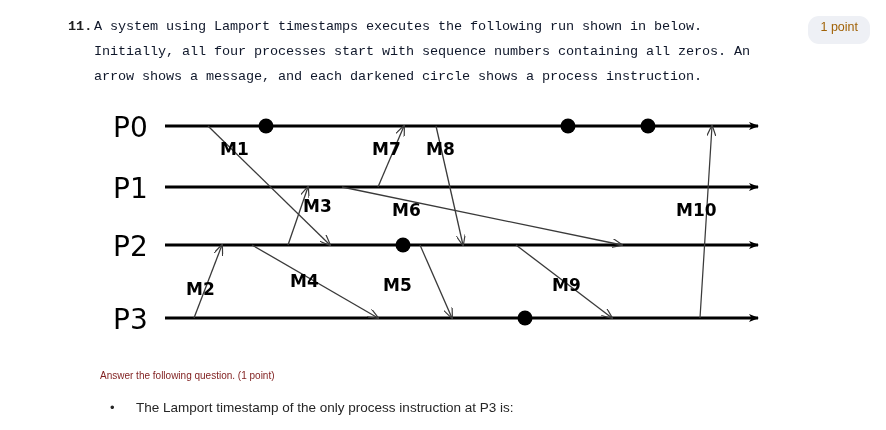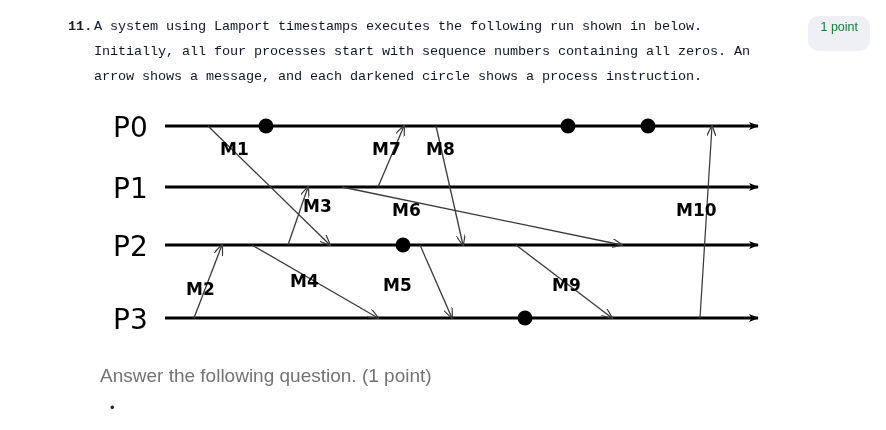--- a/index.html
+++ b/index.html
@@ -17,43 +17,43 @@
     font-weight:bold;font-size:13.5px;line-height:25px;
     width:26px;flex:0 0 26px;color:#1f1f1f;
   }
   .q-text{
     font-size:13.5px;line-height:25px;color:#0f172a;
     letter-spacing:-0.1px;width:690px;
   }
 
   .point-badge{
     position:absolute;right:16px;top:16px;
-    background:#eef0f5;color:#15803d;
+    background:#eef0f5;color:#a16207;
     font-size:12.5px;border-radius:11px;
-    padding:4px 12px 17px 12px;line-height:14px;
+    padding:4px 12px 10px 12px;line-height:14px;
     white-space:nowrap;
   }
 
   
   .diagram{position:absolute;left:0;top:95px;width:886px;height:250px;text-align:center;}
   .diagram svg{display:block;}
 
   .proc-label{
     font-family:"DejaVu Sans", sans-serif;
     font-size:28px;fill:#000;font-weight:400;
   }
   .msg-label{
     font-family:"DejaVu Sans", sans-serif;
     font-size:17px;fill:#000;font-weight:bold;
   }
 
   
   .answer-line{
     position:absolute;left:100px;top:366px;
-    font-size:19px;color:#737373;line-height:20px;
+    font-size:10px;color:#7f1d1d;line-height:20px;
   }
   .bullet-row{
     position:absolute;left:110px;top:398px;
     display:flex;align-items:flex-start;width:700px;
   }
   .bullet-dot{
     width:26px;flex:0 0 26px;font-size:13px;line-height:20px;
     color:#262626;text-align:left;
   }
   .bullet-text{font-size:13.5px;line-height:20px;color:#262626;}
@@ -125,15 +125,16 @@
           <circle cx="403" cy="150" r="7.5" fill="#000000"></circle>
           <circle cx="525" cy="223" r="7.5" fill="#000000"></circle>
         </g>
     </svg>
   </div>
 
   <div class="answer-line">Answer the following question. (1 point)</div>
 
   <div class="bullet-row">
     <div class="bullet-dot">•</div>
+    <div class="bullet-text">The Lamport timestamp of the only process instruction at P3 is:</div>
   </div>
 
 </div>
 
 </body></html>

